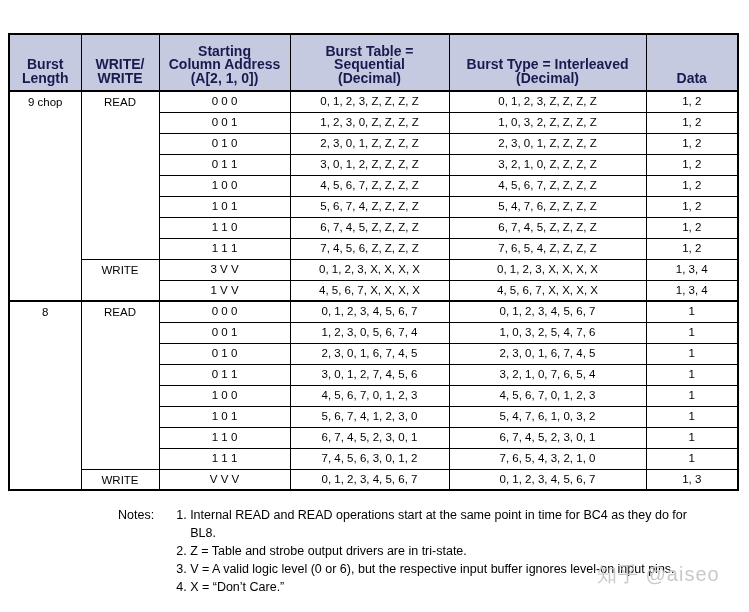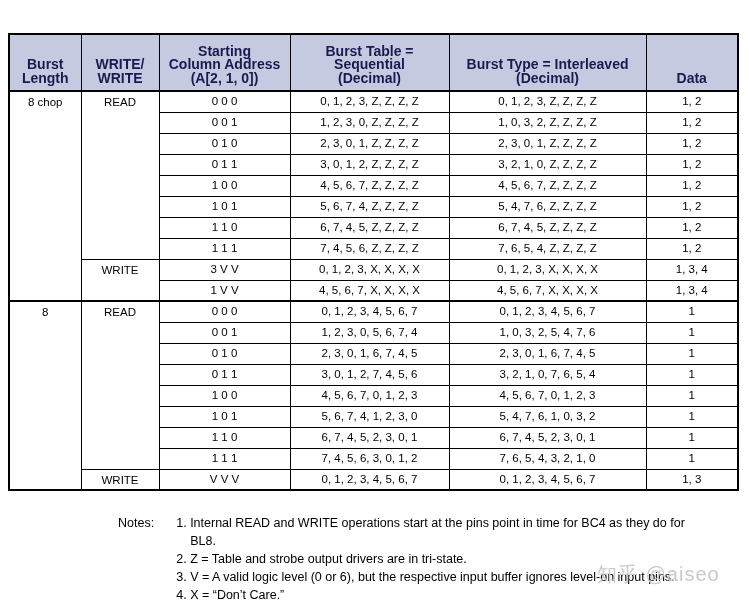--- a/index.html
+++ b/index.html
@@ -66,21 +66,20 @@
   table.burst tr.section-start td { border-top: 2px solid #000; }
 
   .notes {
     position: absolute;
     left: 118px;
     top: 506px;
     display: flex;
     align-items: flex-start;
     font-size: 12.5px;
     color: #000;
-    margin-top: 8px;
   }
   .notes-label { flex: none; margin-right: 14px; line-height: 18px; }
   .notes ol {
     list-style: decimal;
     list-style-position: outside;
     margin: 0;
     padding-left: 22px;
     width: 522px;
   }
   .notes li { line-height: 18px; }
@@ -121,21 +120,21 @@
 (A[2, 1, 0])</th>
         <th>Burst Table = Sequential
 (Decimal)</th>
         <th>Burst Type = Interleaved
 (Decimal)</th>
         <th>Data</th>
       </tr>
     </thead>
     <tbody>
         <tr>
-          <td rowspan="10" class="span-cell">8 chop</td>
+          <td rowspan="10" class="span-cell">9 chop</td>
           <td rowspan="8" class="span-cell">READ</td>
           <td>0 0 0</td>
           <td>0, 1, 2, 3, Z, Z, Z, Z</td>
           <td>0, 1, 2, 3, Z, Z, Z, Z</td>
           <td>1, 2</td>
         </tr>
         <tr>
           <td>0 0 1</td>
           <td>1, 2, 3, 0, Z, Z, Z, Z</td>
           <td>1, 0, 3, 2, Z, Z, Z, Z</td>
@@ -246,21 +245,21 @@
           <td>0, 1, 2, 3, 4, 5, 6, 7</td>
           <td>0, 1, 2, 3, 4, 5, 6, 7</td>
           <td>1, 3</td>
         </tr>
       </tbody>
   </table>
 
   <div class="notes">
     <div class="notes-label">Notes:</div>
     <ol>
-        <li>Internal READ and WRITE operations start at the pins point in time for BC4 as they do for BL8.</li>
+        <li>Internal READ and READ operations start at the same point in time for BC4 as they do for BL8.</li>
         <li>Z = Table and strobe output drivers are in tri-state.</li>
         <li>V = A valid logic level (0 or 6), but the respective input buffer ignores level-on input pins.</li>
         <li>X = “Don’t Care.”</li>
       </ol>
   </div>
 
   <div class="watermark">知乎 @aiseo</div>
 
 </div>
 

